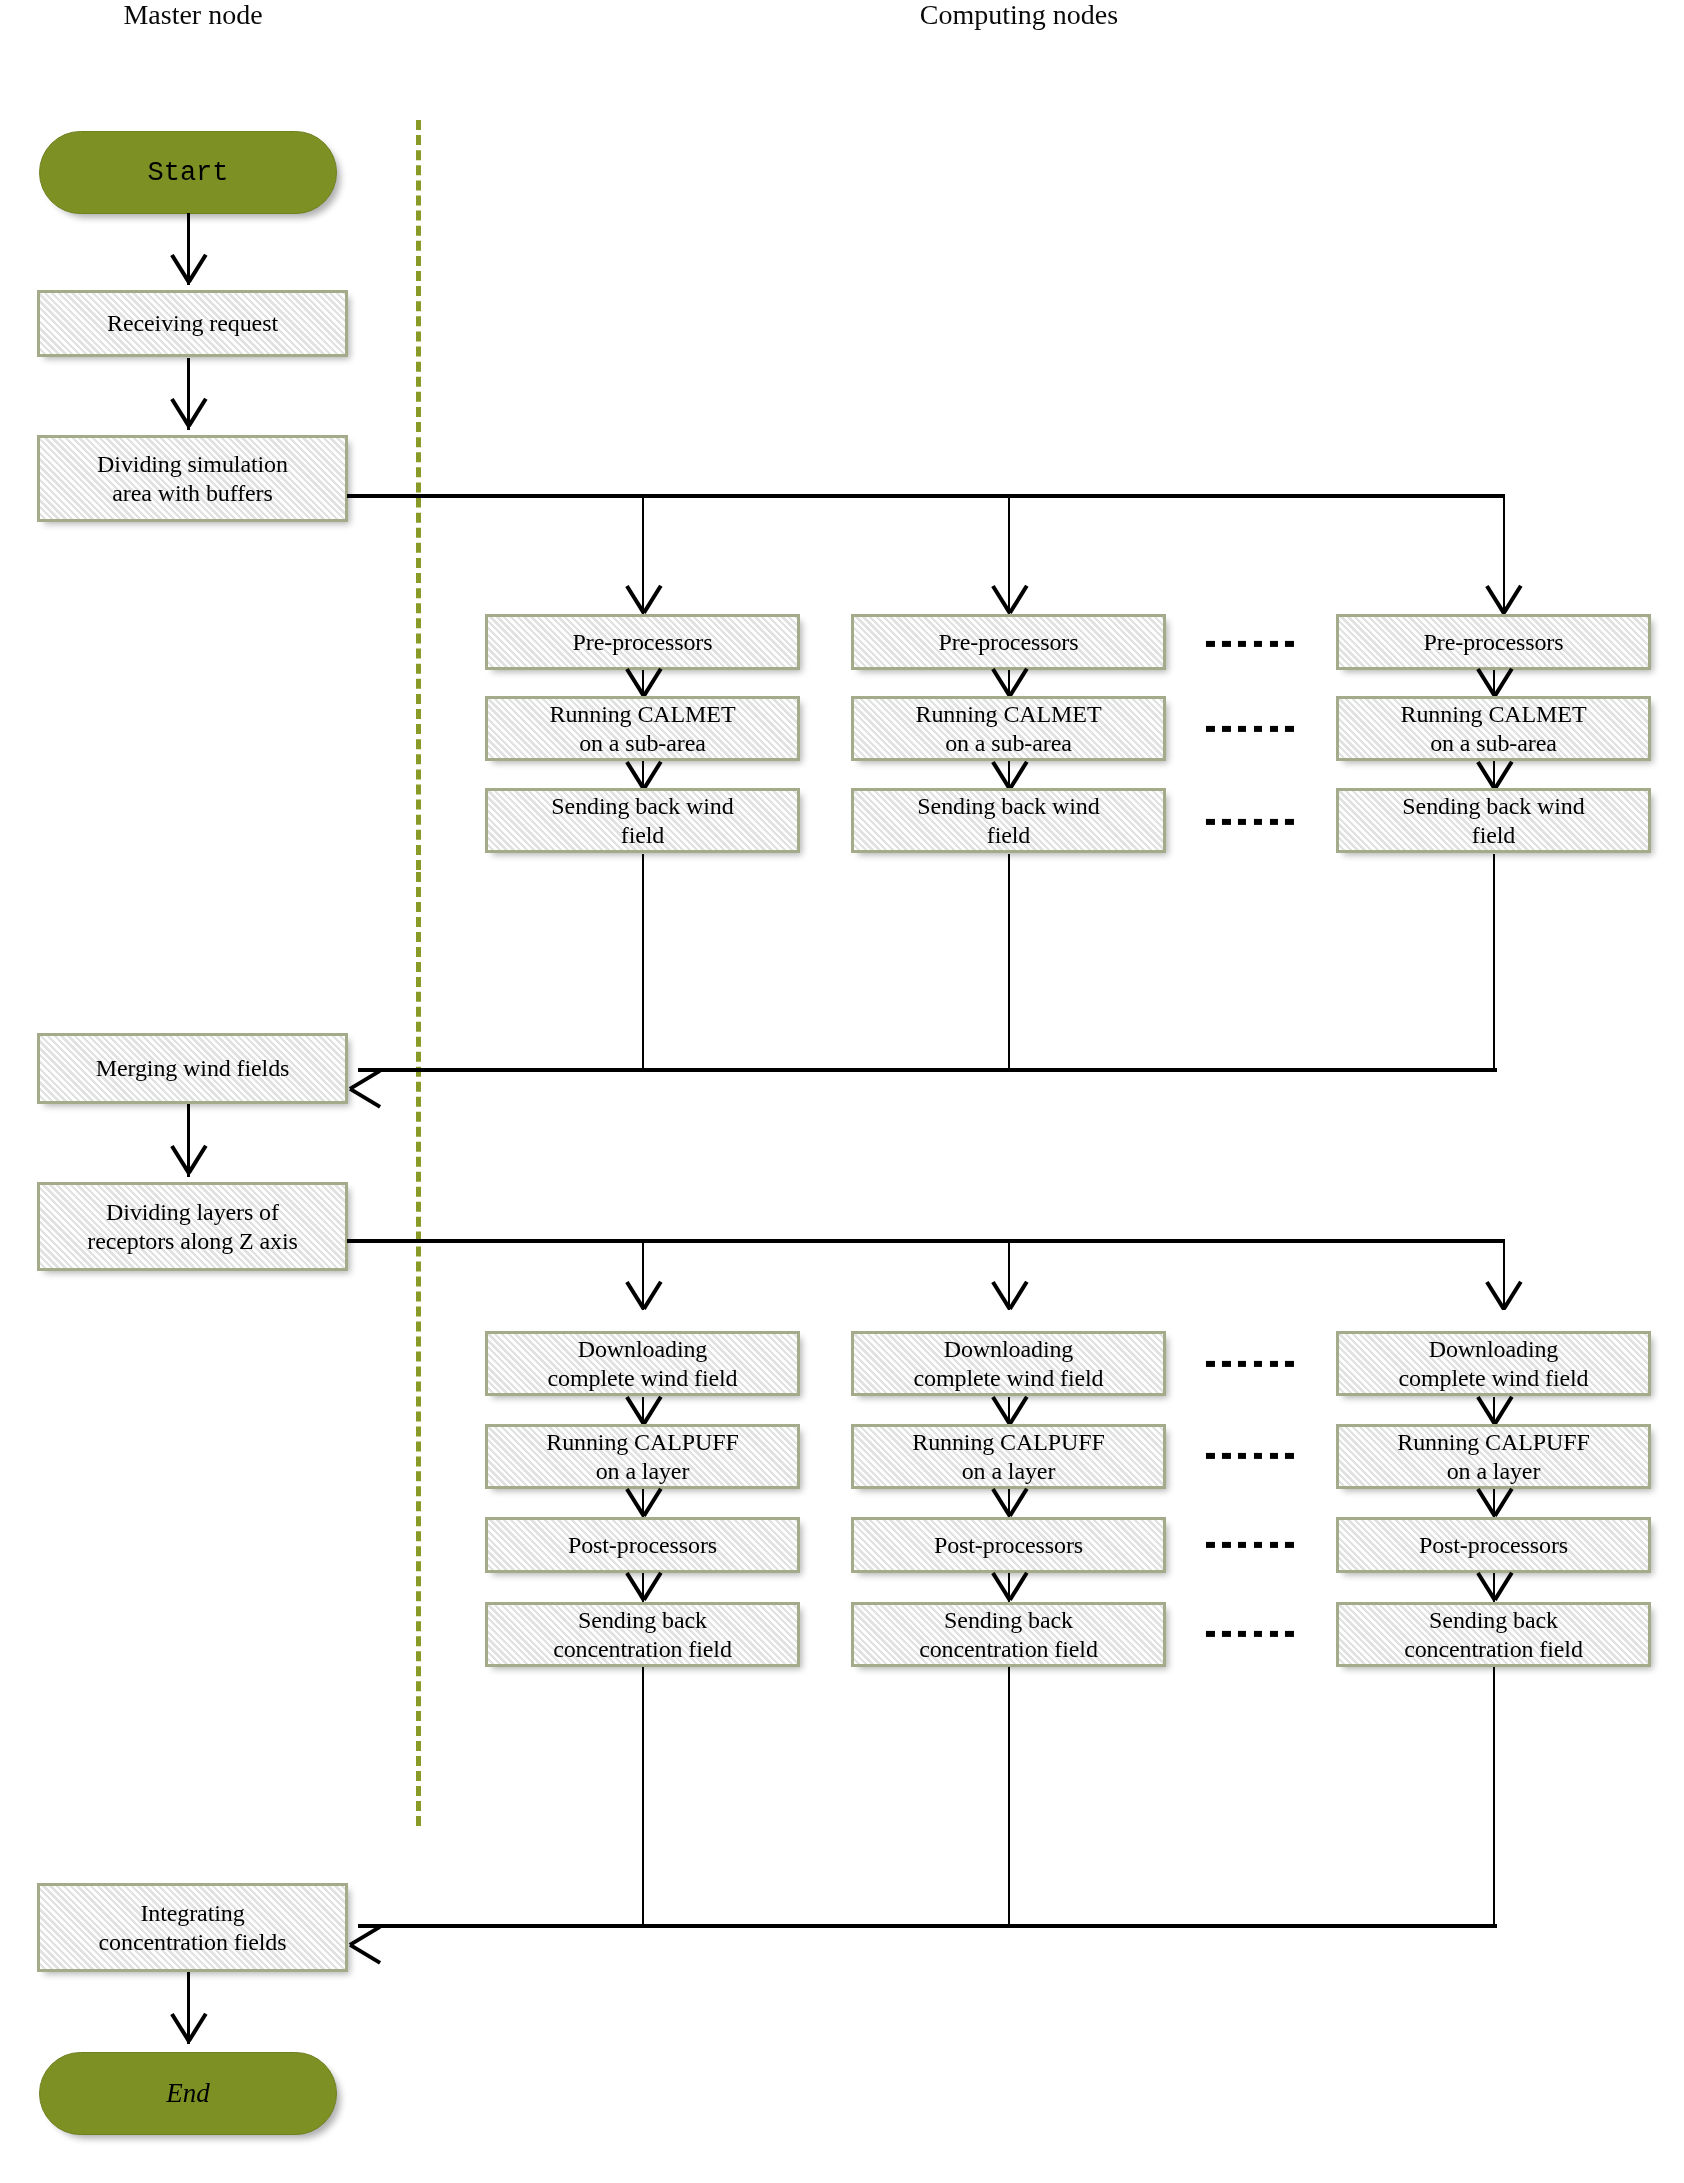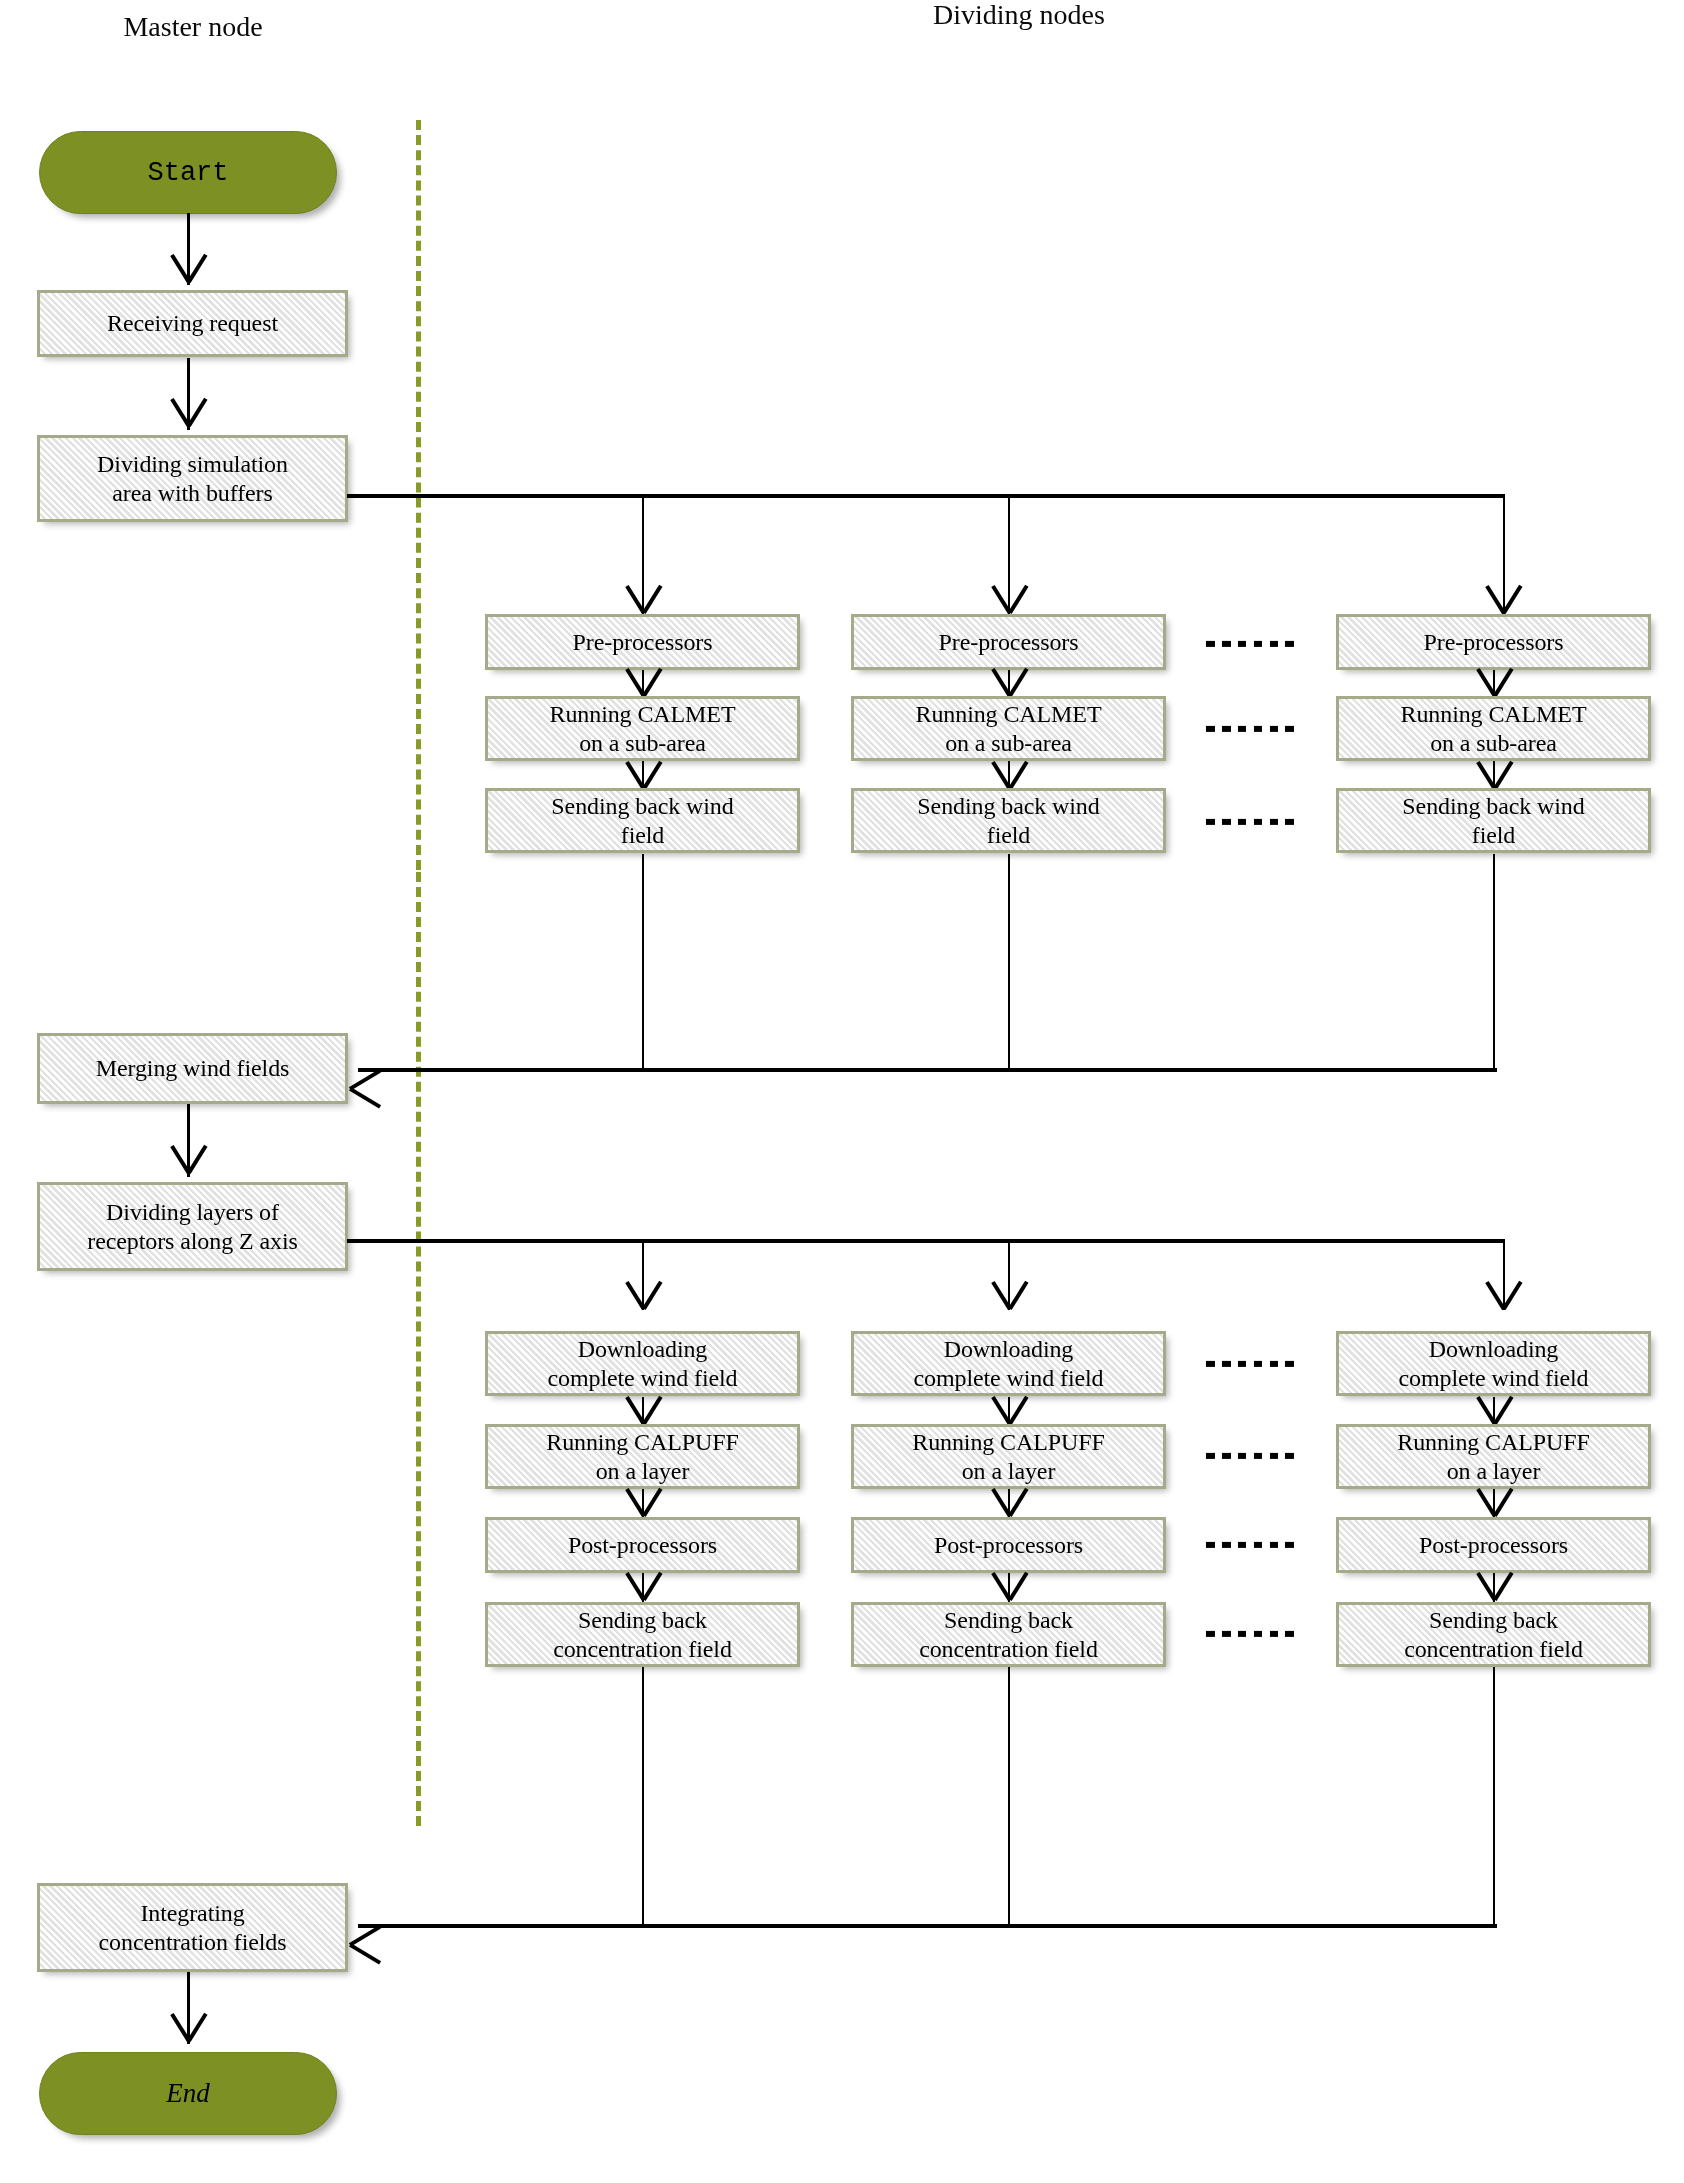--- a/index.html
+++ b/index.html
@@ -80,23 +80,23 @@
     position:absolute;display:flex;align-items:center;gap:7.2px;
     transform:translate(-50%,-50%);
   }
   .ellipsis i{display:block;width:8.7px;height:6.2px;background:#000;}
 </style>
 </head>
 <body>
 
 <div id="stage">
 
-  <div class="col-header" style="left:37px;top:12px;width:312px;">Master node</div>
-
-  <div class="col-header" style="left:851px;top:0px;width:336px;">Dividing nodes</div>
+  <div class="col-header" style="left:37px;top:0px;width:312px;">Master node</div>
+
+  <div class="col-header" style="left:851px;top:0px;width:336px;">Computing nodes</div>
 
   <div class="divider" style="left:416px;top:120px;height:750px;"></div>
   <div class="divider" style="left:416px;top:872px;height:954px;"></div>
 
   <div class="term" style="left:39px;top:131px;width:298px;height:83px;font-family:Liberation Mono, monospace;">
     <span class="txt">Start</span>
   </div>
 
   <div class="vline" style="left:187px;top:213px;height:72px;"></div>
   <div class="arrow-down" style="left:171px;top:252px;"></div>

